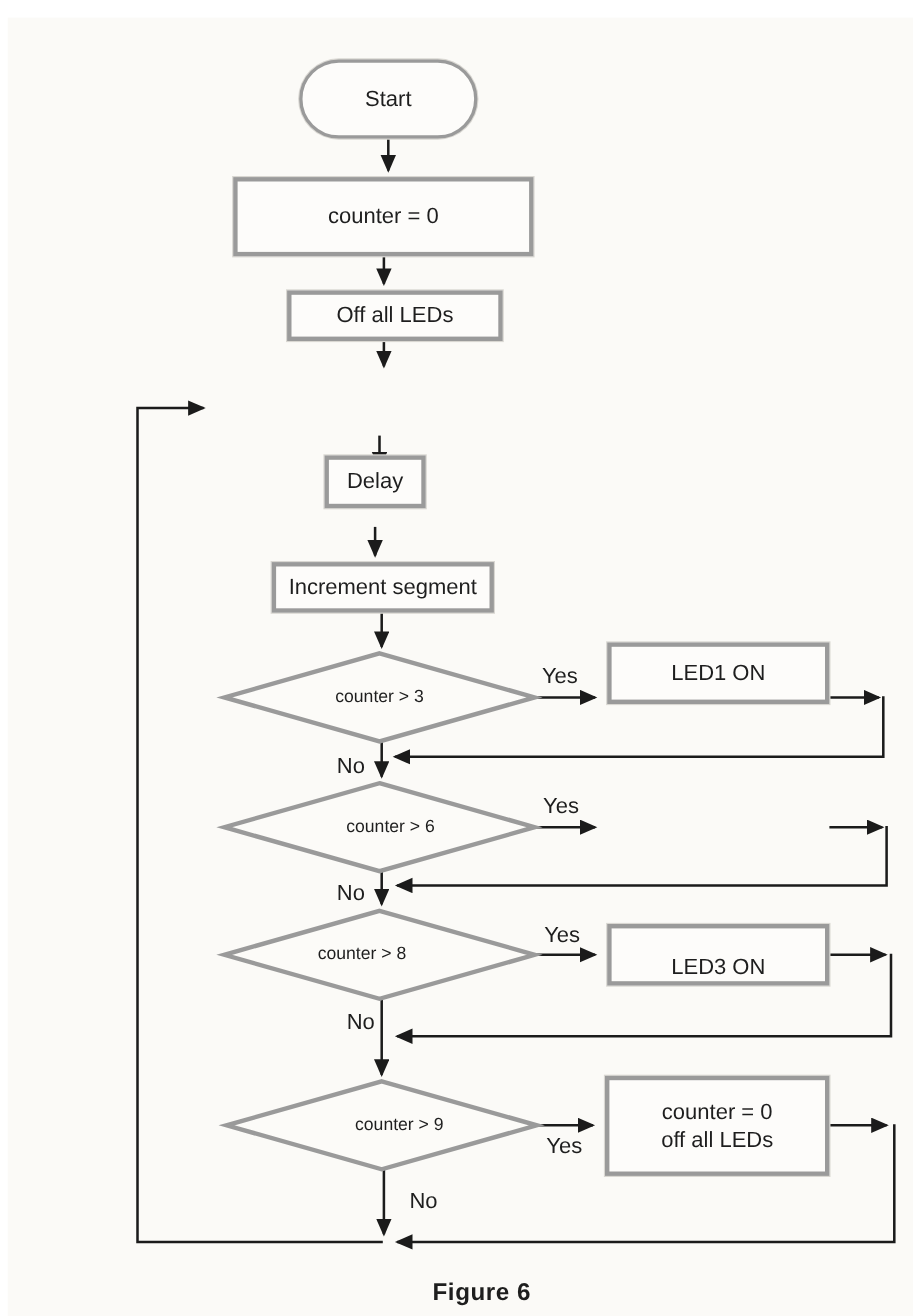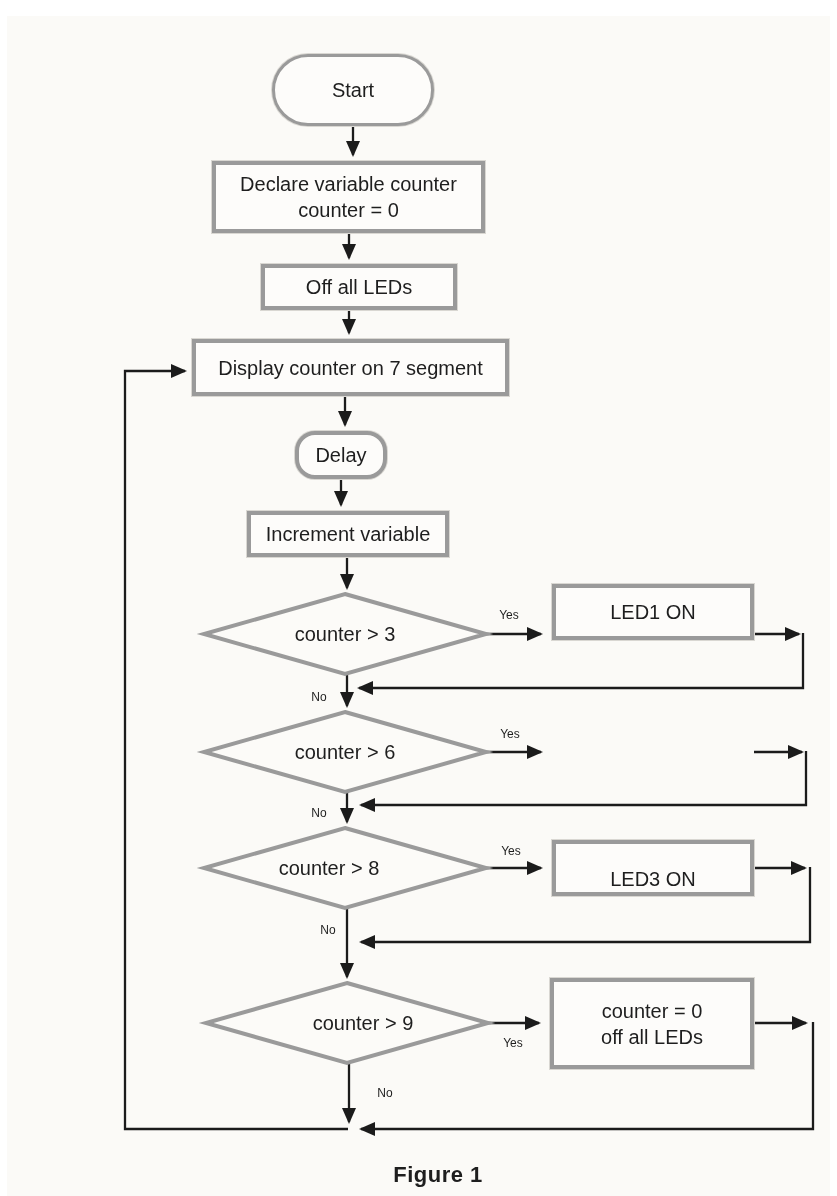--- a/index.html
+++ b/index.html
@@ -32,27 +32,27 @@
     font-size: 20px;
     line-height: 1.3;
   }
   .node.terminator {
     border-radius: 36px;
     border-width: 3px;
   }
   .dlabel {
     position: absolute;
     transform: translate(-50%, -50%);
-    font-size: 20px;
+    font-size: 16px;
     white-space: nowrap;
   }
   .elabel {
     position: absolute;
     transform: translate(-50%, -50%);
-    font-size: 12px;
+    font-size: 20px;
     white-space: nowrap;
     text-align: right;
   }
   .caption {
     position: absolute;
     transform: translate(-50%, -50%);
     font-size: 22px;
     font-weight: bold;
     letter-spacing: 0.5px;
   }
@@ -106,66 +106,62 @@
       <polygon points="338,812 479,852 338,892 197,852"></polygon>
       <polygon points="340,967 481,1007 340,1047 199,1007"></polygon>
     </g>
   </svg>
 
   <div class="node terminator" style="left:265px; top:38px; width:162px; height:72px;">
     <span>Start</span>
   </div>
 
   <div class="node" style="left:205px; top:145px; width:273px; height:72px;">
-    <span>Declare variable counter</span>
     <span>counter = 0</span>
   </div>
 
   <div class="node" style="left:254px; top:248px; width:196px; height:46px;">
     <span>Off all LEDs</span>
   </div>
 
-  <div class="node" style="left:185px; top:323px; width:317px; height:57px;">
-    <span>Display counter on 7 segment</span>
-  </div>
 
-  <div class="node" style="left:288px; top:415px; width:92px; height:48px;border-radius:20px;">
+  <div class="node" style="left:288px; top:398px; width:92px; height:48px;">
     <span>Delay</span>
   </div>
 
   <div class="node" style="left:240px; top:495px; width:202px; height:46px;">
-    <span>Increment variable</span>
+    <span>Increment segment</span>
   </div>
 
   <div class="node" style="left:545px; top:568px; width:202px; height:56px;">
     <span>LED1 ON</span>
   </div>
 
 
   <div class="node" style="left:545px; top:824px; width:202px; height:56px;justify-content:flex-end;">
     <span>LED3 ON</span>
   </div>
 
   <div class="node" style="left:543px; top:962px; width:204px; height:91px;">
     <span>counter = 0</span>
     <span>off all LEDs</span>
   </div>
 
   <div class="dlabel" style="left:338px; top:618px;">counter &gt; 3</div>
-  <div class="dlabel" style="left:338px; top:736px;">counter &gt; 6</div>
+  <div class="dlabel" style="left:348px; top:736px;">counter &gt; 6</div>
   <div class="dlabel" style="left:322px; top:852px;">counter &gt; 8</div>
   <div class="dlabel" style="left:356px; top:1007px;">counter &gt; 9</div>
 
   <div class="elabel" style="left:502px; top:599px;">Yes</div>
   <div class="elabel" style="left:312px; top:681px;">No</div>
 
   <div class="elabel" style="left:503px; top:718px;">Yes</div>
   <div class="elabel" style="left:312px; top:797px;">No</div>
 
   <div class="elabel" style="left:504px; top:835px;">Yes</div>
   <div class="elabel" style="left:321px; top:914px;">No</div>
 
   <div class="elabel" style="left:506px; top:1027px;">Yes</div>
   <div class="elabel" style="left:378px; top:1077px;">No</div>
 
-  <div class="caption" style="left:431px; top:1159px;">Figure 1</div>
+  <div class="caption" style="left:431px; top:1159px;">Figure 6</div>
 
 </div>
 
 </body></html>

